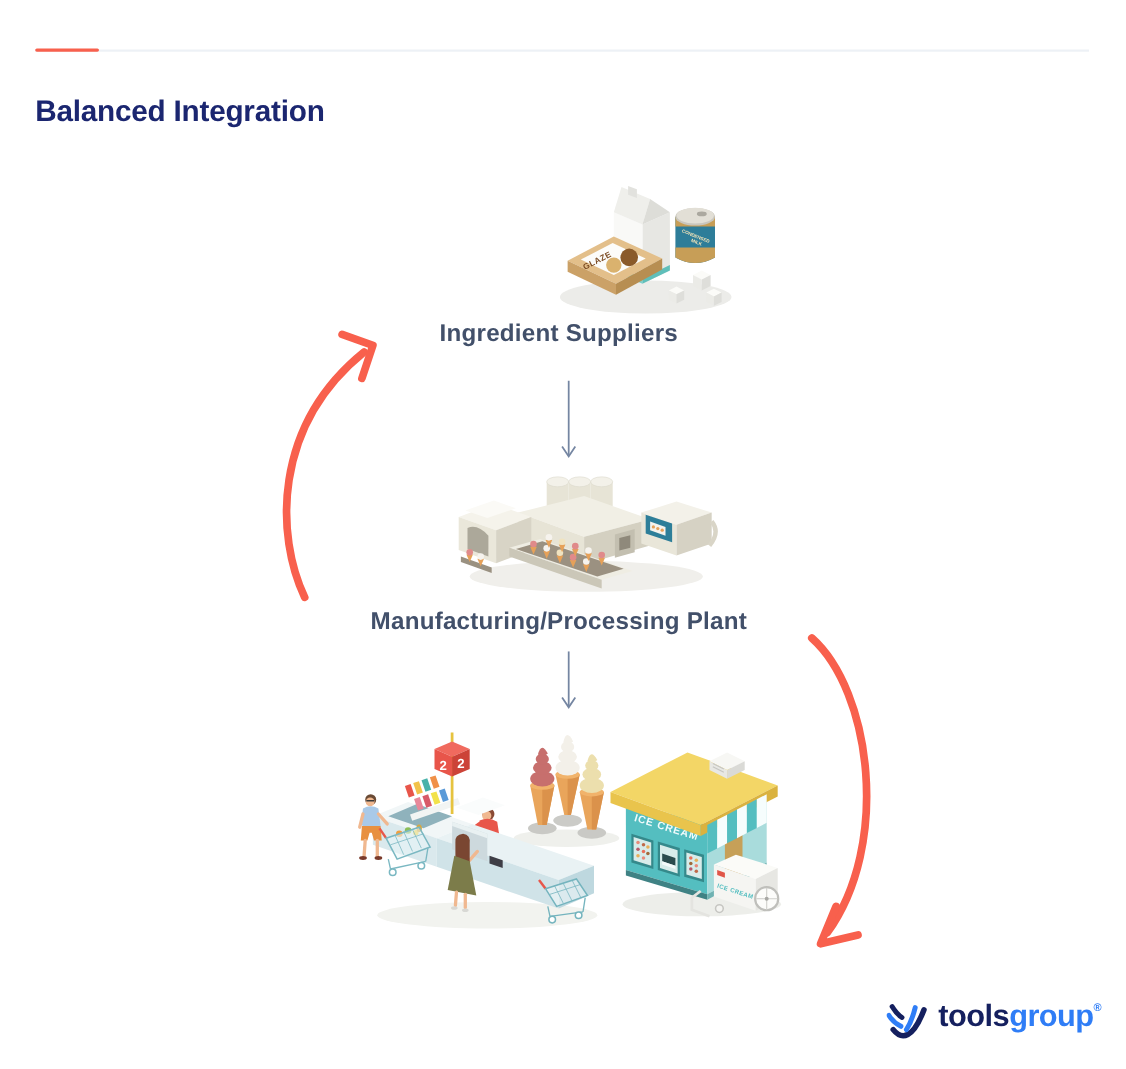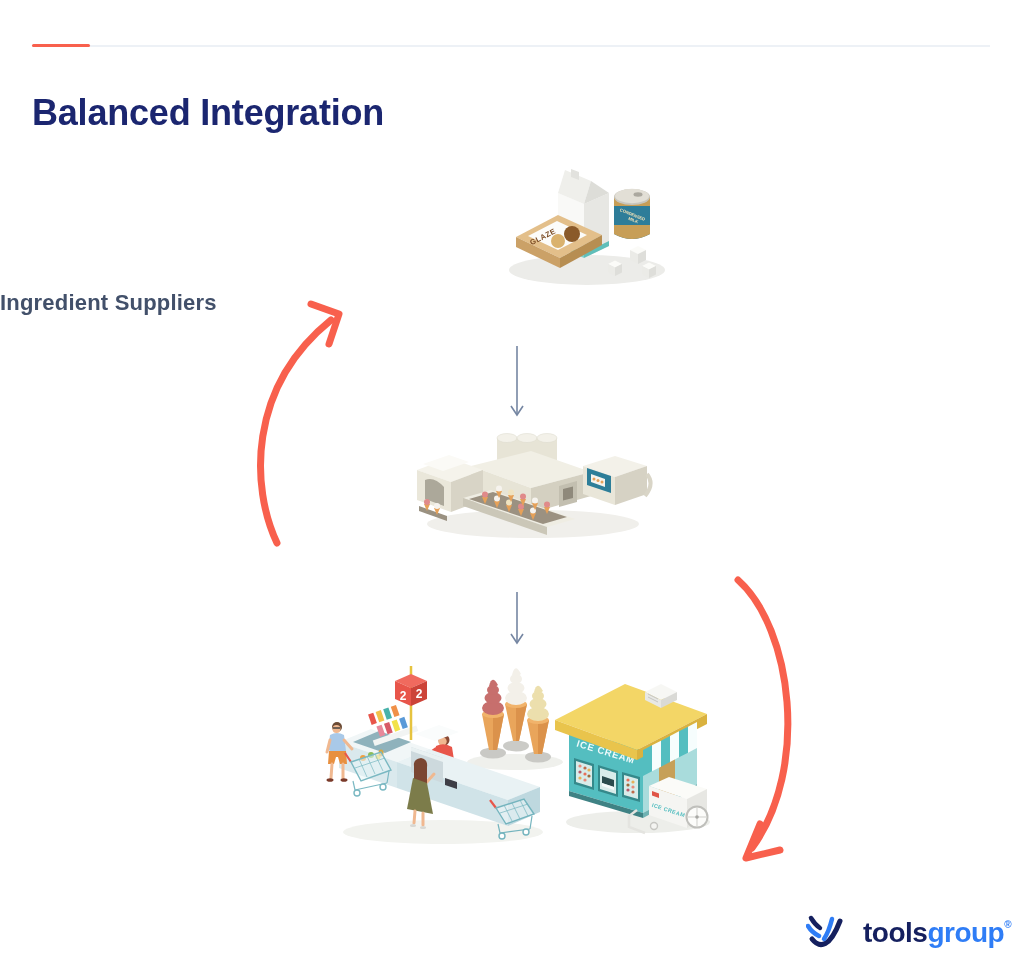--- a/index.html
+++ b/index.html
@@ -1,28 +1,28 @@
 <!DOCTYPE html>
 <html><head>
 <meta charset="utf-8">
 <style>
   html,body{margin:0;padding:0;background:#fff;}
   .canvas{position:relative;width:1024px;height:972px;background:#fff;overflow:hidden;
           font-family:"Liberation Sans",sans-serif;}
   .rule{position:absolute;left:32px;top:45px;width:958px;height:2px;background:#EDF1F6;}
   .rule-accent{position:absolute;left:0;top:-1px;width:58px;height:3px;background:#F8604D;border-radius:2px;}
-  .page-title{position:absolute;left:32px;top:68px;font-size:36px;font-weight:bold;
+  .page-title{position:absolute;left:32px;top:68px;font-size:27px;font-weight:bold;
               color:#1B2670;letter-spacing:-0.2px;}
-  .node-label{position:absolute;left:0;width:1016px;text-align:left;font-size:22px;
+  .node-label{position:absolute;left:0;width:1016px;text-align:center;font-size:22px;
               font-weight:bold;color:#42506A;letter-spacing:0.2px;}
   .label-suppliers{top:290px;}
   .label-plant{top:552px;}
   .label-shops{top:872px;}
   .abs{position:absolute;}
-  .logo{position:absolute;left:806px;top:910px;height:46px;display:flex;align-items:center;gap:17px;}
+  .logo{position:absolute;left:806px;top:910px;height:46px;display:flex;gap:7px;}
   .logo-text{font-size:28px;font-weight:bold;letter-spacing:-0.5px;line-height:1;}
   .logo-dark{color:#15205F;}
   .logo-light{color:#2F7DF6;}
   .logo-reg{font-size:10px;color:#2F7DF6;vertical-align:14px;font-weight:bold;}
   svg{display:block;}
   svg text{font-family:"Liberation Sans",sans-serif;}
 </style>
 </head>
 <body>
 
@@ -144,20 +144,21 @@
       <polygon points="202,57 202,85 234,74 234,46" fill="#D6D2C4"></polygon>
       <polygon points="174,48 198,56 198,73 174,65" fill="#2D7E99"></polygon>
       <polygon points="178,54 192,59 192,67 178,62" fill="#F5F3ED"></polygon>
       <circle cx="181" cy="59" r="1.5" fill="#E6A159"></circle>
       <circle cx="185" cy="60.5" r="1.5" fill="#E6A159"></circle>
       <circle cx="189" cy="62" r="1.5" fill="#E6A159"></circle>
       <path d="M234,54 Q242,64 232,76" stroke="#D9D5C7" stroke-width="4" fill="none"></path>
     </g>
   </svg>
 
+  <div class="node-label label-plant">Manufacturing/Processing Plant</div>
 
   <svg class="abs" style="left:509px;top:592px;" width="16" height="58" viewBox="0 0 16 58">
     <line x1="8" y1="0" x2="8" y2="50" stroke="#7586A2" stroke-width="1.6"></line>
     <polyline points="2,42 8,51 14,42" fill="none" stroke="#7586A2" stroke-width="1.6"></polyline>
   </svg>
 
   <svg class="abs" style="left:293px;top:650px;" width="420" height="210" viewBox="0 0 420 210">
     <ellipse cx="150" cy="182" rx="100" ry="12" fill="#F2F3EF"></ellipse>
     <ellipse cx="222" cy="112" rx="48" ry="8" fill="#EFF0EC"></ellipse>
     <ellipse cx="345" cy="172" rx="72" ry="11" fill="#EDEEEA"></ellipse>

